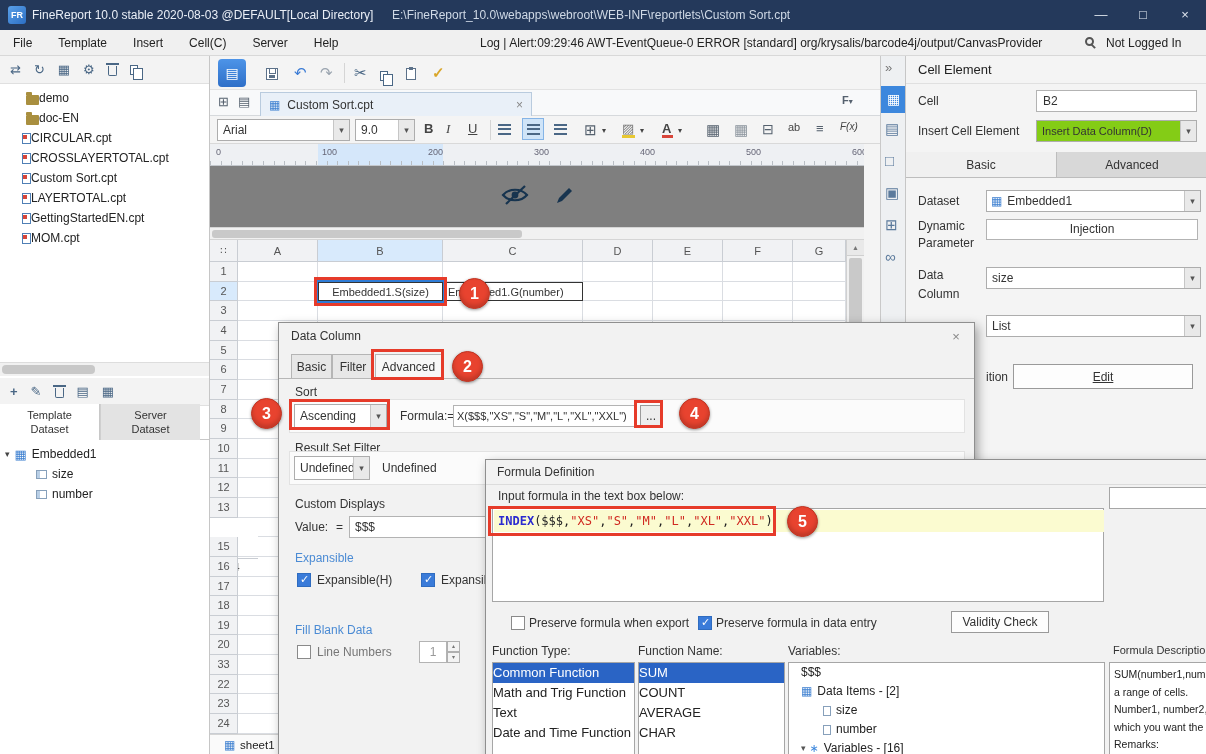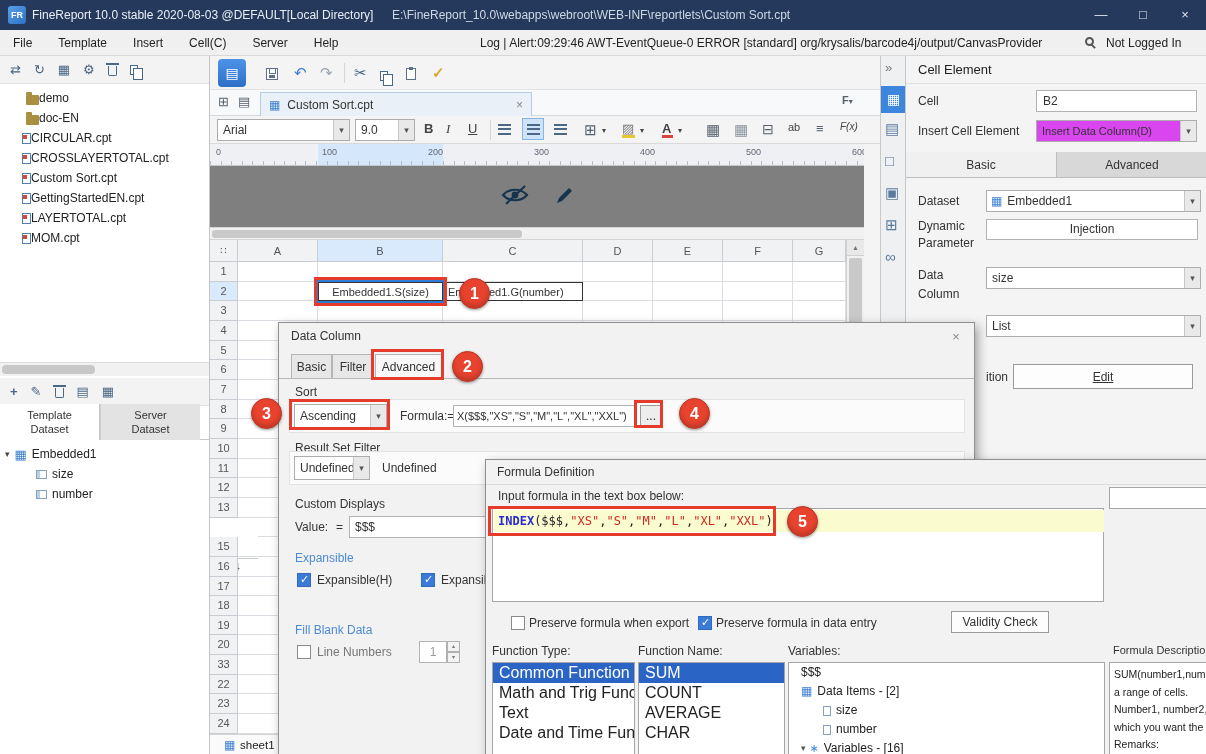--- a/index.html
+++ b/index.html
@@ -107,21 +107,21 @@
 
 
 .dialog { position:absolute; background:#f2f2f2; border:1px solid #8f8f8f; box-shadow:3px 4px 10px rgba(0,0,0,.35); overflow:hidden; }
 .dlg-title { position:absolute; left:12px; top:6px; font-size:12px; color:#333; }
 .dlg-close { position:absolute; width:18px; height:18px; text-align:center; line-height:18px; font-size:13px; color:#888; }
 .dtab { position:absolute; top:31px; height:25px; line-height:24px; text-align:center; font-size:12px; color:#333; background:#e7e7e7; border:1px solid #b5b5b5; border-bottom:none; }
 .dtab.active { background:#f7f7f7; z-index:2; }
 .tabline { position:absolute; top:55px; left:0; height:1px; background:#b7b7b7; }
 .strip { position:absolute; background:#fbfbfb; border:1px solid #e2e2e2; }
 .grp-blue { color:#4b8bd4 !important; }
-.lrow { height:20px; line-height:20px; padding-left:6px; font-size:16px; white-space:nowrap; overflow:hidden; color:#222; }
+.lrow { height:20px; line-height:20px; font-size:13px; white-space:nowrap; overflow:hidden; color:#222; }
 .lrow.selected { background:#2a64c5; color:#fff; }
 .vrow { height:19px; line-height:19px; font-size:12px; white-space:nowrap; overflow:hidden; color:#222; display:flex; align-items:center; }
 .v-exp { font-size:9px; color:#555; margin-right:4px; }
 .v-table { font-size:12px; color:#3c7fd0; margin-right:5px; }
 .v-vars { font-size:11px; color:#3c87dd; margin-right:5px; }
 .desc-line { font-size:10.5px; line-height:17.5px; white-space:nowrap; color:#222; }
 .tk-function { color:#2b2bd0; font-weight:bold; }
 .tk-plain { color:#222; }
 .tk-variable { color:#222; }
 .tk-string { color:#d02a22; }
@@ -178,25 +178,25 @@
         <div class="ft-row" style="padding-left: 22px;">
           <span class="i-cpt"></span>
           <span class="ft-lab">CROSSLAYERTOTAL.cpt</span>
         </div>
         <div class="ft-row" style="padding-left: 22px;">
           <span class="i-cpt"></span>
           <span class="ft-lab">Custom Sort.cpt</span>
         </div>
         <div class="ft-row" style="padding-left: 22px;">
           <span class="i-cpt"></span>
-          <span class="ft-lab">GettingStartedEN.cpt</span>
+          <span class="ft-lab">LAYERTOTAL.cpt</span>
         </div>
         <div class="ft-row" style="padding-left: 22px;">
           <span class="i-cpt"></span>
-          <span class="ft-lab">LAYERTOTAL.cpt</span>
+          <span class="ft-lab">GettingStartedEN.cpt</span>
         </div>
         <div class="ft-row" style="padding-left: 22px;">
           <span class="i-cpt"></span>
           <span class="ft-lab">MOM.cpt</span>
         </div>
       </div>
     <div id="lp-hscroll">
         <div class="thumb"></div>
       </div>
     <div class="lp-tb" style="top:322px">
@@ -567,21 +567,21 @@
     <span class="rs-i" style="top:128px">▣</span>
     <span class="rs-i" style="top:160px">⊞</span>
     <span class="rs-i" style="top:192px">∞</span>
   </div>
 
   <div id="right-panel">
     <div id="rp-header">Cell Element</div>
     <span class="lbl" style="left:12px;top:34px;line-height:22px">Cell</span>
     <div class="field" style="left:130px;top:34px;width:161px;height:22px;line-height:20px;padding-left:6px">B2</div>
     <span class="lbl" style="left:12px;top:64px;line-height:22px">Insert Cell Element</span>
-    <div class="combo" style="left:130px;top:64px;width:161px;height:22px;background:#d946ef">
+    <div class="combo" style="left:130px;top:64px;width:161px;height:22px;background:#84cc16">
       <span class="ctext" style="font-size:11px">Insert Data Column(D)</span>
       <span class="carrow">▾</span>
     </div>
     <div class="rp-tab" style="left:0;width:150px;background:#f0f0f0">Basic</div>
     <div class="rp-tab" style="left:150px;width:151px;background:#d8d8d8;border-left:1px solid #bdbdbd">Advanced</div>
     <span class="lbl" style="left:12px;top:134px;line-height:22px">Dataset</span>
     <div class="combo" style="left:80px;top:134px;width:215px;height:22px">
       <span style="padding-left:4px;color:#3c7fd0;font-size:12px">▦</span>
       <span class="ctext">Embedded1</span>
       <span class="carrow">▾</span>

